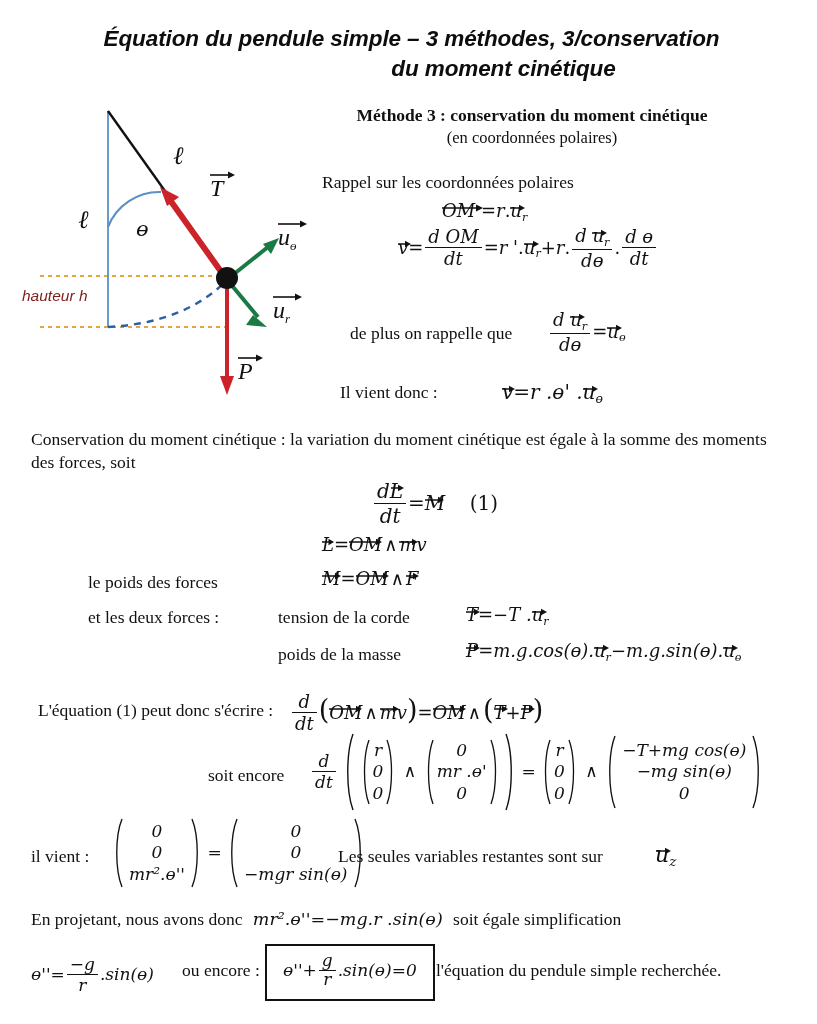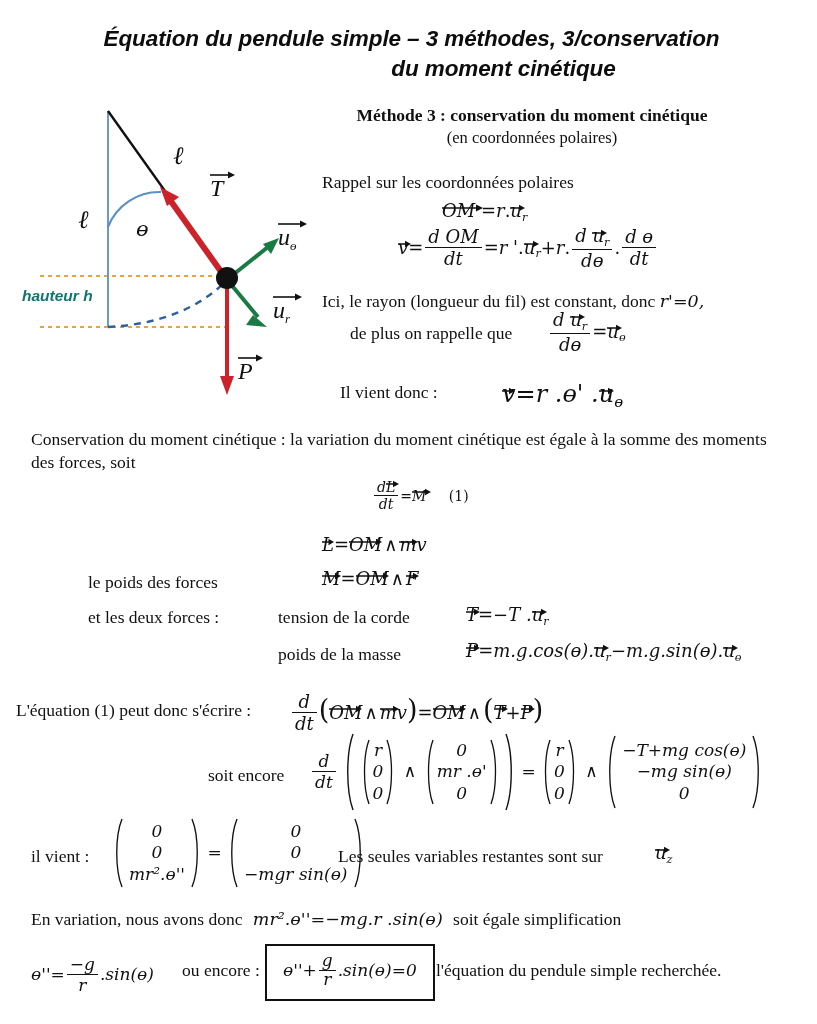--- a/index.html
+++ b/index.html
@@ -58,23 +58,23 @@
     font-style: italic;
   }
   .theta-lbl {
     font-size: 21px;
     font-family: "DejaVu Serif", serif;
   }
   .hauteur {
     position: absolute;
     font-family: "Liberation Sans", sans-serif;
     font-style: italic;
-    font-weight: 700;
+    font-weight: 400;
     font-size: 15.5px;
-    color: #0f766e;
+    color: #7f1d1d;
     white-space: nowrap;
   }
   .veclabel {
     position: absolute;
     font-family: "Liberation Serif", serif;
     font-style: italic;
     font-size: 24px;
     white-space: nowrap;
   }
   .veclabel .sub {
@@ -308,52 +308,48 @@
             <polygon points="14,7 8,3.8 8,10.2" fill="#111"></polygon>
           </svg></span><span>v</span></span><span class="mup">=</span><span class="frac"><span class="num">d OM</span><span class="den">dt</span></span><span class="mup">=</span><span>r '</span><span class="mup">.</span><span class="ovr"><span class="arw"><svg width="16" height="11" viewBox="0 0 16 11">
             <line x1="1" y1="7" x2="13" y2="7" stroke="#111" stroke-width="1.5"></line>
             <polygon points="16,7 10,3.8 10,10.2" fill="#111"></polygon>
           </svg></span><span>u</span></span><span class="sub">r</span><span class="mup">+</span><span>r</span><span class="mup">.</span><span class="frac"><span class="num"><span>d</span> <span class="ovr"><span class="arw"><svg width="16" height="11" viewBox="0 0 16 11">
                 <line x1="1" y1="7" x2="13" y2="7" stroke="#111" stroke-width="1.5"></line>
                 <polygon points="16,7 10,3.8 10,10.2" fill="#111"></polygon>
               </svg></span><span>u</span></span><span class="sub">r</span></span><span class="den">dɵ</span></span><span class="mup">.</span><span class="frac"><span class="num">d ɵ</span><span class="den">dt</span></span>
   </div>
 
-  <div class="txtline" style="left:322px; top:291px;">
-    <span>Ici, le rayon (longueur du fil) est constant, donc</span>
-    <span class="mi" style="font-family:'DejaVu Serif',serif;">r'=0,</span>
-  </div>
 
   <div class="txtline" style="left:350px; top:323px;">
     <span>de plus on rappelle que</span>
   </div>
   <div class="mline" style="left:548px; top:310px; font-size:18px;">
     <span class="frac"><span class="num"><span>d</span> <span class="ovr"><span class="arw"><svg width="16" height="11" viewBox="0 0 16 11">
                 <line x1="1" y1="7" x2="13" y2="7" stroke="#111" stroke-width="1.5"></line>
                 <polygon points="16,7 10,3.8 10,10.2" fill="#111"></polygon>
               </svg></span><span>u</span></span><span class="sub">r</span></span><span class="den">dɵ</span></span><span class="mup">=</span><span class="ovr"><span class="arw"><svg width="16" height="11" viewBox="0 0 16 11">
             <line x1="1" y1="7" x2="13" y2="7" stroke="#111" stroke-width="1.5"></line>
             <polygon points="16,7 10,3.8 10,10.2" fill="#111"></polygon>
           </svg></span><span>u</span></span><span class="sub">ɵ</span>
   </div>
 
   <div class="txtline" style="left:340px; top:382px;">Il vient donc :</div>
-  <div class="mline" style="left:502px; top:380px; font-size:24px;">
+  <div class="mline" style="left:502px; top:380px; font-size:20px;">
     <span class="ovr"><span class="arw"><svg width="14" height="11" viewBox="0 0 14 11">
             <line x1="1" y1="7" x2="11" y2="7" stroke="#111" stroke-width="1.5"></line>
             <polygon points="14,7 8,3.8 8,10.2" fill="#111"></polygon>
           </svg></span><span>v</span></span><span class="mup">=</span><span>r .ɵ' .</span><span class="ovr"><span class="arw"><svg width="16" height="11" viewBox="0 0 16 11">
             <line x1="1" y1="7" x2="13" y2="7" stroke="#111" stroke-width="1.5"></line>
             <polygon points="16,7 10,3.8 10,10.2" fill="#111"></polygon>
           </svg></span><span>u</span></span><span class="sub">ɵ</span>
   </div>
 
   <div class="txtwrap" style="left:31px; top:428px; width:760px;">Conservation du moment cinétique : la variation du moment cinétique est égale à la somme des moments des forces, soit</div>
 
-  <div class="mline" style="left:372px; top:480px; font-size:14px;">
+  <div class="mline" style="left:372px; top:480px; font-size:20px;">
     <span class="frac"><span class="num"><span>d</span><span class="ovr"><span class="arw"><svg width="14" height="11" viewBox="0 0 14 11">
                 <line x1="1" y1="7" x2="11" y2="7" stroke="#111" stroke-width="1.5"></line>
                 <polygon points="14,7 8,3.8 8,10.2" fill="#111"></polygon>
               </svg></span><span>L</span></span></span><span class="den">dt</span></span><span class="mup">=</span><span class="ovr"><span class="arw"><svg width="20" height="11" viewBox="0 0 20 11">
             <line x1="1" y1="7" x2="17" y2="7" stroke="#111" stroke-width="1.5"></line>
             <polygon points="20,7 14,3.8 14,10.2" fill="#111"></polygon>
           </svg></span><span>M</span></span>
     <span class="mup" style="margin-left:18px;">(1)</span>
   </div>
 
@@ -403,21 +399,21 @@
             <polygon points="15,7 9,3.8 9,10.2" fill="#111"></polygon>
           </svg></span><span>P</span></span><span>=m.g.cos(ɵ).</span><span class="ovr"><span class="arw"><svg width="16" height="11" viewBox="0 0 16 11">
             <line x1="1" y1="7" x2="13" y2="7" stroke="#111" stroke-width="1.5"></line>
             <polygon points="16,7 10,3.8 10,10.2" fill="#111"></polygon>
           </svg></span><span>u</span></span><span class="sub">r</span><span>−m.g.sin(ɵ).</span><span class="ovr"><span class="arw"><svg width="16" height="11" viewBox="0 0 16 11">
             <line x1="1" y1="7" x2="13" y2="7" stroke="#111" stroke-width="1.5"></line>
             <polygon points="16,7 10,3.8 10,10.2" fill="#111"></polygon>
           </svg></span><span>u</span></span><span class="sub">ɵ</span>
   </div>
 
-  <div class="txtline" style="left:16px; top:700px;">L'équation (1) peut donc s'écrire :</div>
+  <div class="txtline" style="left:38px; top:700px;">L'équation (1) peut donc s'écrire :</div>
   <div class="mline" style="left:290px; top:692px; font-size:18px;">
     <span class="frac"><span class="num">d</span><span class="den">dt</span></span><span class="mup" style="font-size:1.5em;">(</span><span class="ovr"><span class="arw"><svg width="34" height="11" viewBox="0 0 34 11">
             <line x1="1" y1="7" x2="30" y2="7" stroke="#111" stroke-width="1.5"></line>
             <polygon points="34,7 28,3.8 28,10.2" fill="#111"></polygon>
           </svg></span><span>OM</span></span><span class="mup" style="margin:0 2px;">∧</span><span class="ovr"><span class="arw"><svg width="20" height="11" viewBox="0 0 20 11">
             <line x1="1" y1="7" x2="17" y2="7" stroke="#111" stroke-width="1.5"></line>
             <polygon points="20,7 14,3.8 14,10.2" fill="#111"></polygon>
           </svg></span><span>mv</span></span><span class="mup" style="font-size:1.5em;">)</span><span class="mup">=</span><span class="ovr"><span class="arw"><svg width="34" height="11" viewBox="0 0 34 11">
             <line x1="1" y1="7" x2="30" y2="7" stroke="#111" stroke-width="1.5"></line>
             <polygon points="34,7 28,3.8 28,10.2" fill="#111"></polygon>
@@ -548,29 +544,29 @@
           <svg width="11" height="70" viewBox="0 0 11 70">
             <path d="M2,1 C9,18 9,52 2,69" fill="none" stroke="#111" stroke-width="1.35"></path>
           </svg>
         </span>
     </span>
   </div>
 
   <div class="txtline" style="left:338px; top:846px;">
     <span>Les seules variables restantes sont sur</span>
   </div>
-  <div class="mline" style="left:655px; top:842px; font-size:18px;text-align:center;">
+  <div class="mline" style="left:655px; top:842px; font-size:22px;text-align:center;">
     <span class="ovr"><span class="arw"><svg width="16" height="11" viewBox="0 0 16 11">
             <line x1="1" y1="7" x2="13" y2="7" stroke="#111" stroke-width="1.5"></line>
             <polygon points="16,7 10,3.8 10,10.2" fill="#111"></polygon>
           </svg></span><span>u</span></span><span class="sub">z</span>
   </div>
 
   <div class="txtline" style="left:31px; top:909px;">
-    <span>En variation, nous avons donc</span>
+    <span>En projetant, nous avons donc</span>
     <span class="mi" style="font-family:'DejaVu Serif',serif; margin:16px 6px;">mr².ɵ''=−mg.r .sin(ɵ)</span>
     <span>soit égale simplification</span>
   </div>
 
   <div class="mline" style="left:31px; top:955px; font-size:17px;">
     <span>ɵ''=</span><span class="frac"><span class="num">−g</span><span class="den">r</span></span><span>.sin(ɵ)</span>
   </div>
   <div class="txtline" style="left:182px; top:960px;">ou encore :</div>
   <div class="mline" style="left:265px; top:944px; font-size:17px;">
     <span class="boxed"><span>ɵ''+</span><span class="frac"><span class="num">g</span><span class="den">r</span></span><span>.sin(ɵ)=0</span></span>

